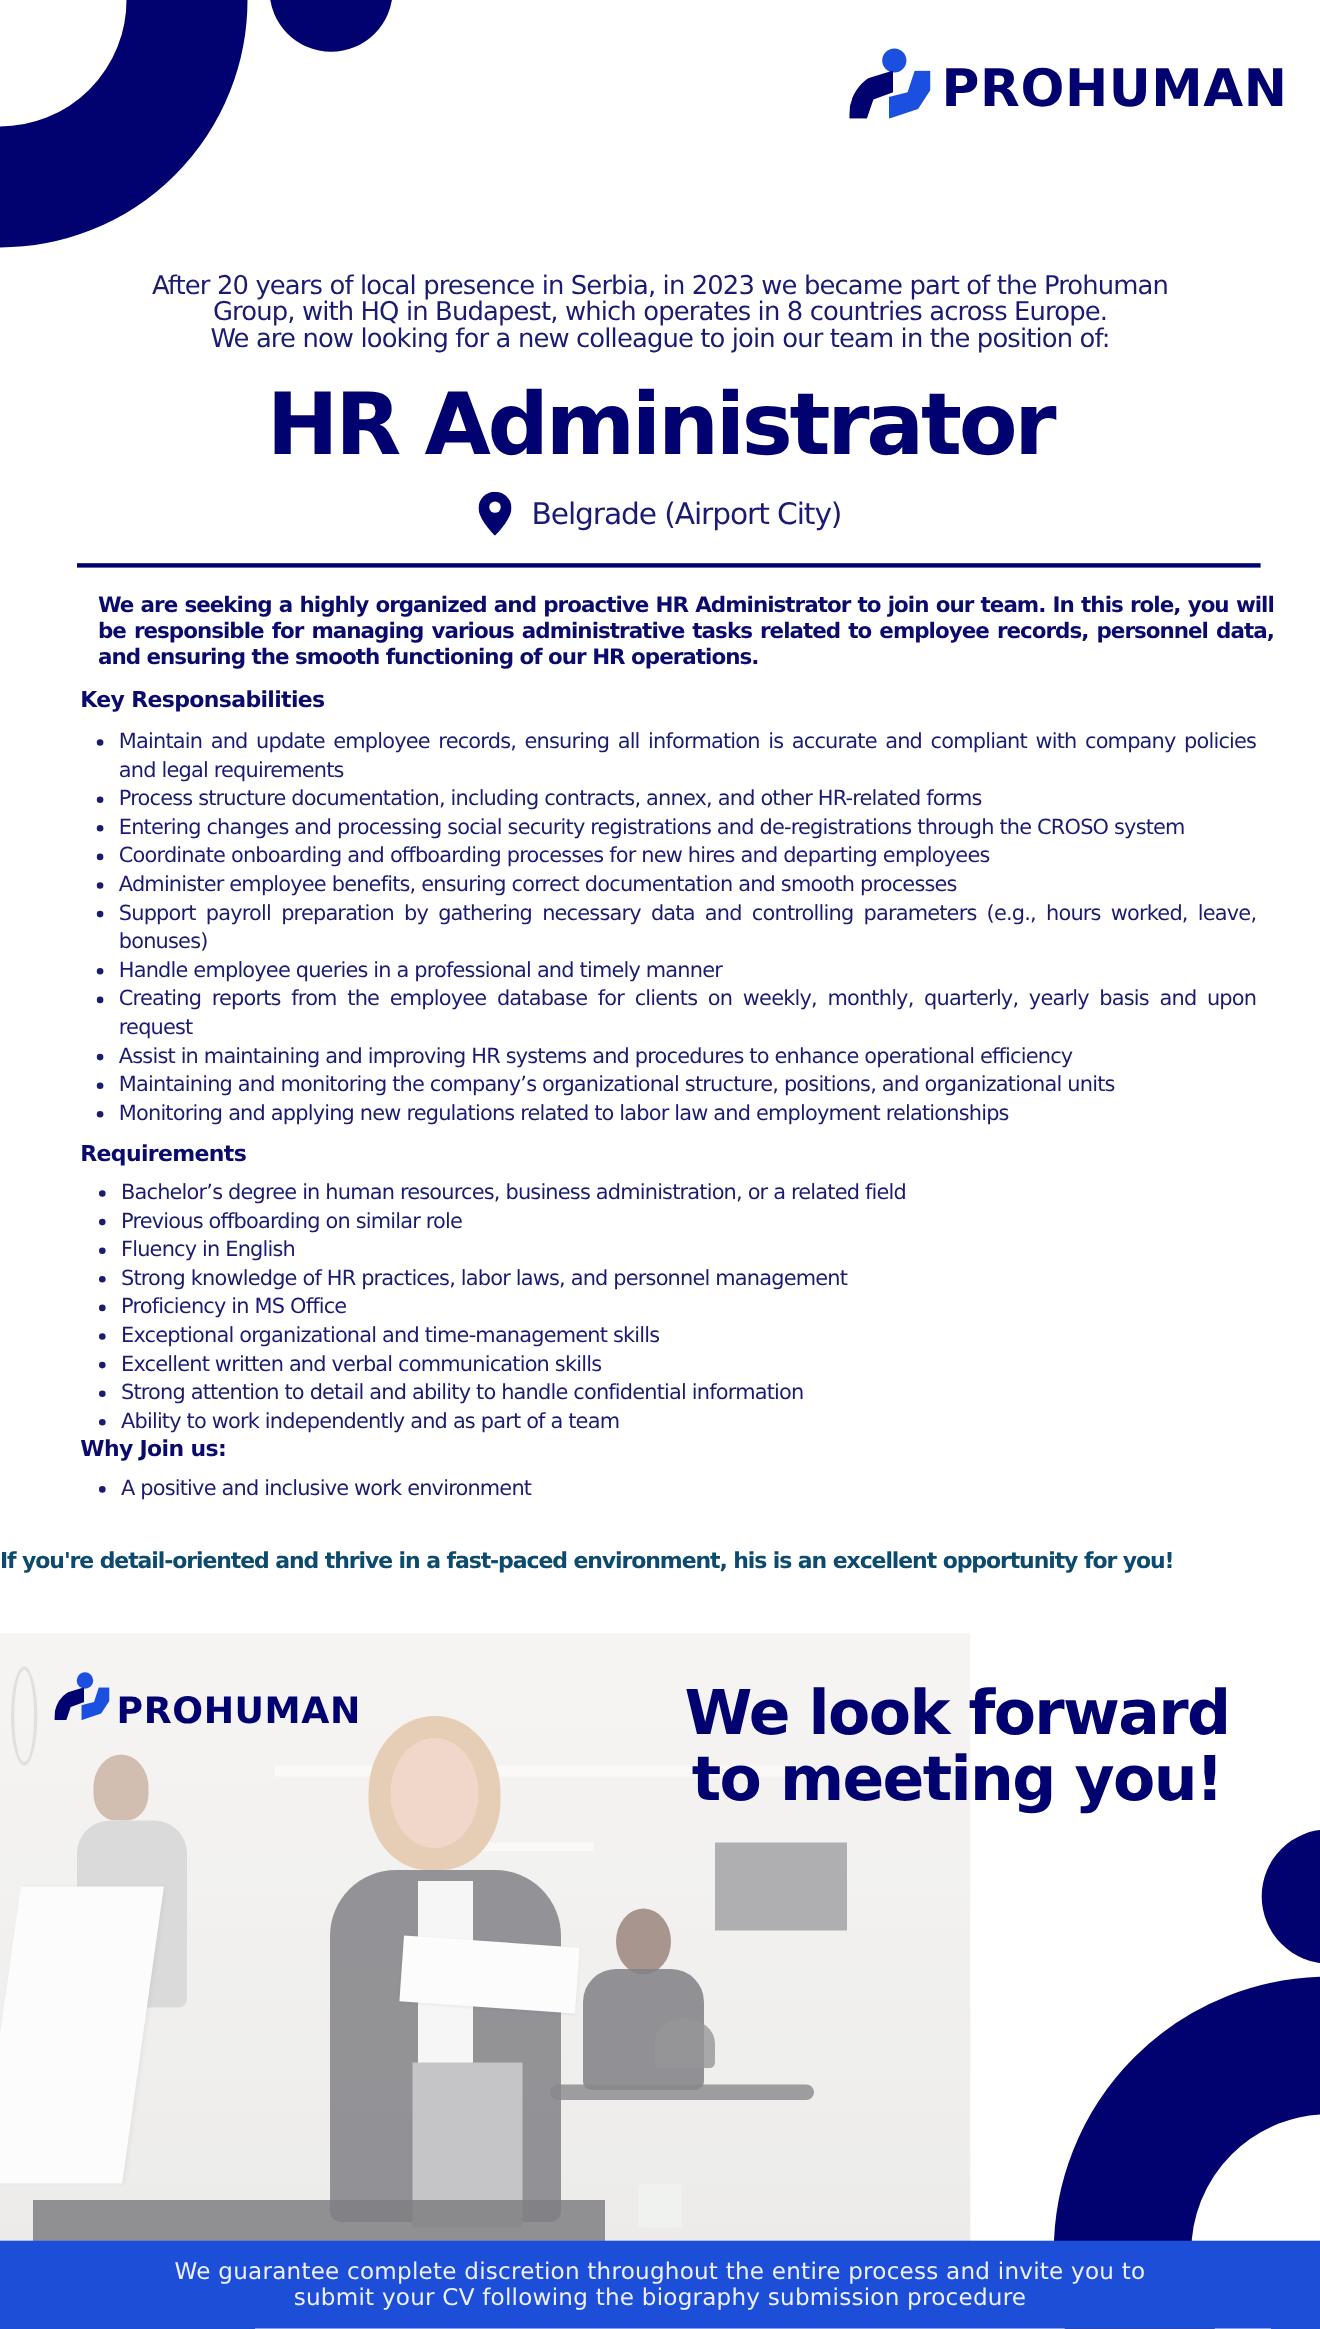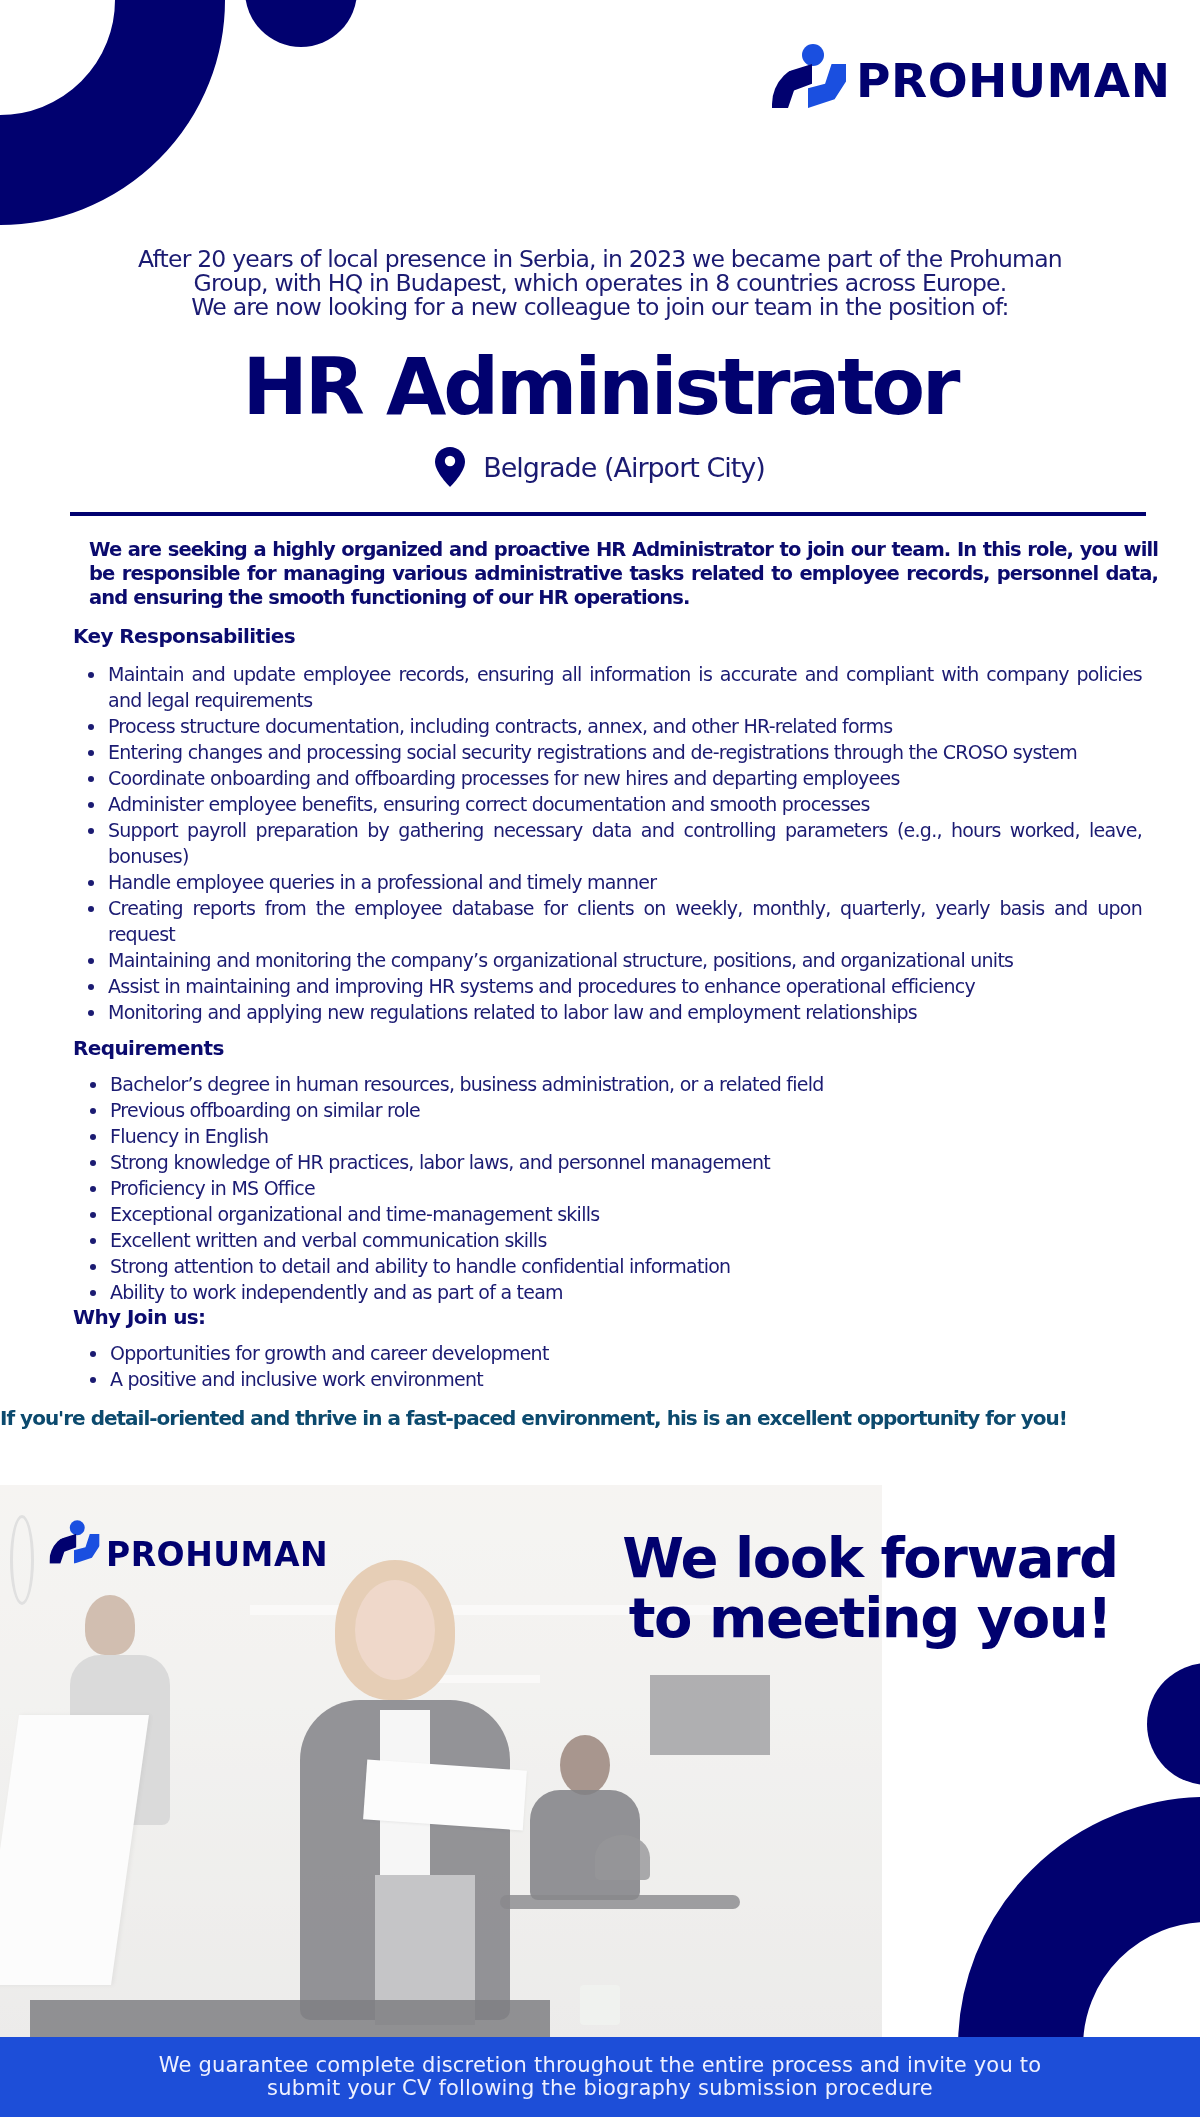--- a/index.html
+++ b/index.html
@@ -138,41 +138,40 @@
 <h2 class="section-h" style="top:624px;">Key Responsabilities</h2>
 <ul class="blist resp-list">
   <li>Maintain and update employee records, ensuring all information is accurate and compliant with company policies and legal requirements</li>
   <li>Process structure documentation, including contracts, annex, and other HR-related forms</li>
   <li>Entering changes and processing social security registrations and de-registrations through the CROSO system</li>
   <li>Coordinate onboarding and offboarding processes for new hires and departing employees</li>
   <li>Administer employee benefits, ensuring correct documentation and smooth processes</li>
   <li>Support payroll preparation by gathering necessary data and controlling parameters (e.g., hours worked, leave, bonuses)</li>
   <li>Handle employee queries in a professional and timely manner</li>
   <li>Creating reports from the employee database for clients on weekly, monthly, quarterly, yearly basis and upon request</li>
+  <li>Assist in maintaining and improving HR systems and procedures to enhance operational efficiency</li>
   <li>Maintaining and monitoring the company’s organizational structure, positions, and organizational units</li>
-  <li>Assist in maintaining and improving HR systems and procedures to enhance operational efficiency</li>
   <li>Monitoring and applying new regulations related to labor law and employment relationships</li>
 </ul>
 
 <h2 class="section-h" style="top:1036px;">Requirements</h2>
 <ul class="blist req-list">
   <li>Bachelor’s degree in human resources, business administration, or a related field</li>
   <li>Previous offboarding on similar role</li>
   <li>Fluency in English</li>
   <li>Strong knowledge of HR practices, labor laws, and personnel management</li>
   <li>Proficiency in MS Office</li>
   <li>Exceptional organizational and time-management skills</li>
   <li>Excellent written and verbal communication skills</li>
   <li>Strong attention to detail and ability to handle confidential information</li>
   <li>Ability to work independently and as part of a team</li>
 </ul>
 
 <h2 class="section-h" style="top:1305px;">Why  Join us:</h2>
 <ul class="blist why-list">
-  <li>Opportunities for growth and career development</li>
   <li>A positive and inclusive work environment</li>
 </ul>
 
 <p class="cta">If you're detail-oriented and thrive in a fast-paced environment, his is an excellent opportunity for you!</p>
 
 <div class="photo">
   <div class="shelf" style="left:250px;top:120px;width:470px;height:10px;"></div>
   <div class="shelf" style="left:420px;top:190px;width:120px;height:8px;"></div>
   <div class="obj" style="left:10px;top:30px;width:24px;height:90px;border-radius:50%;border:3px solid #cfcfcf;"></div>
 

